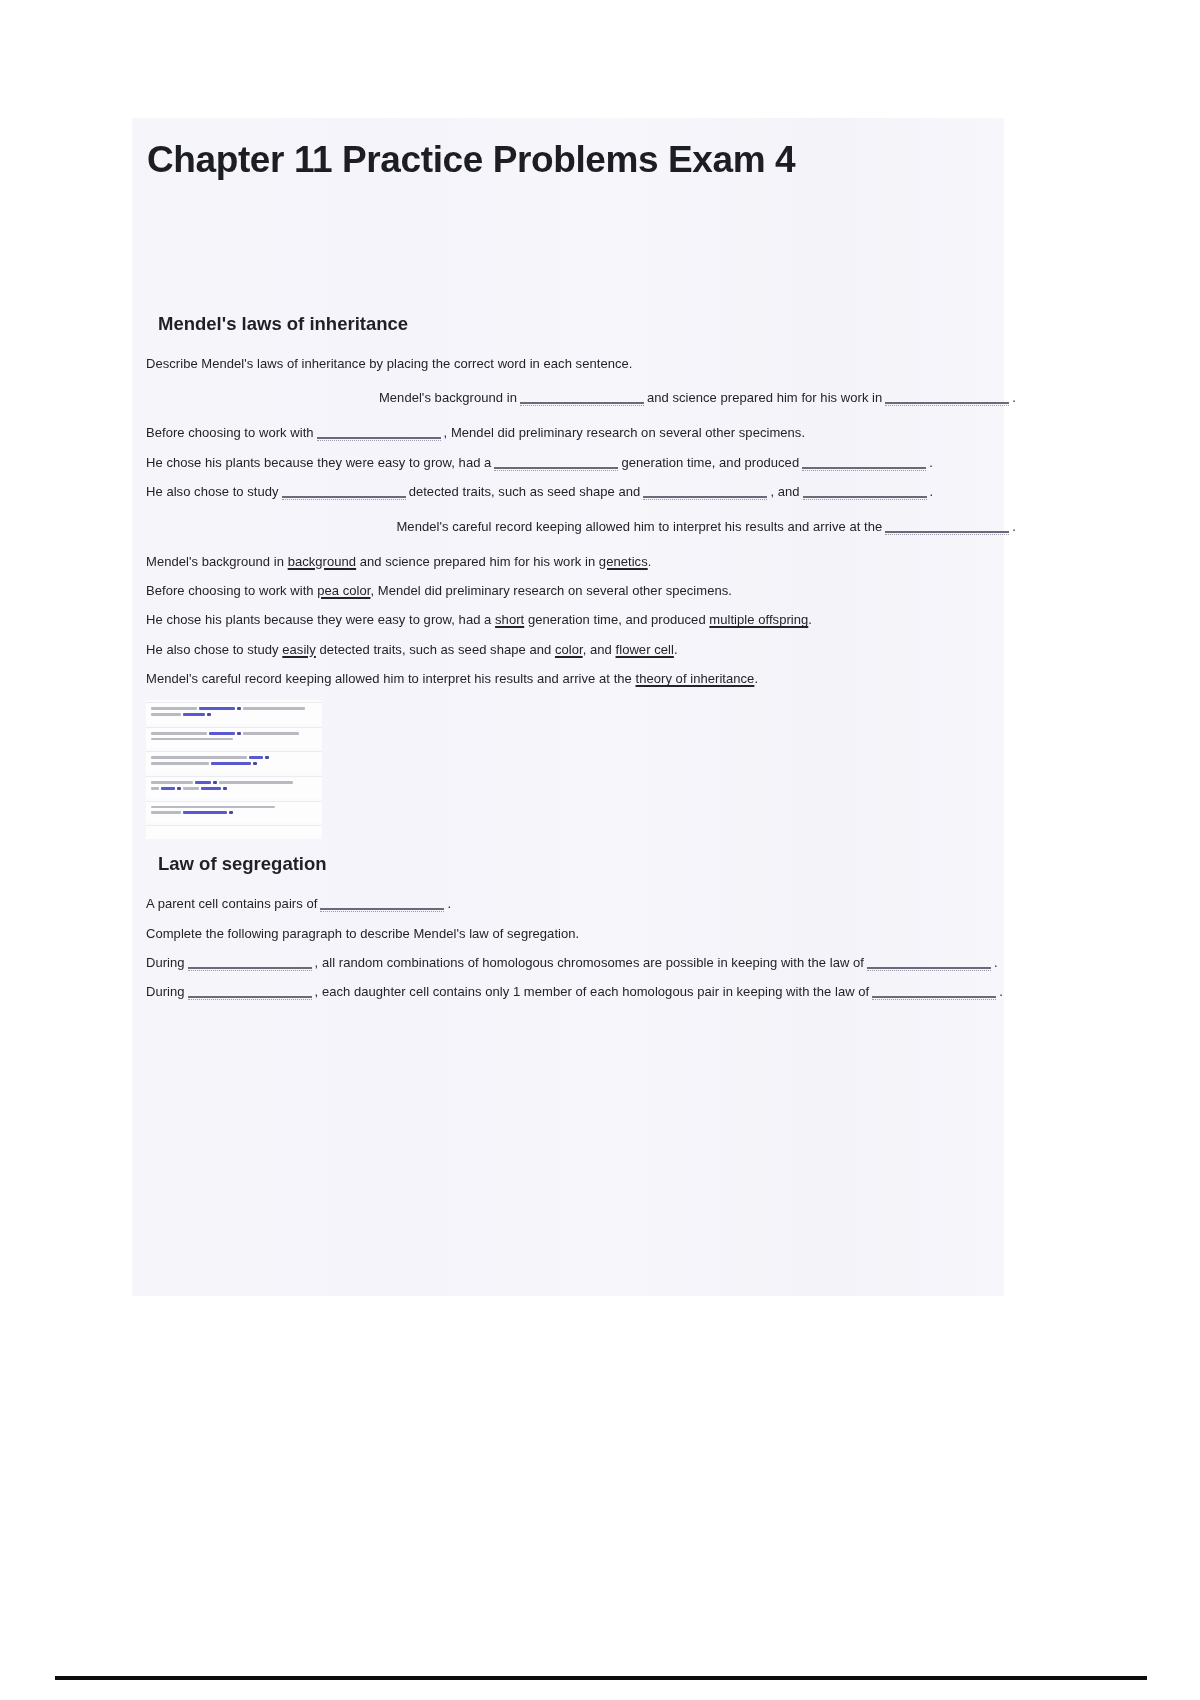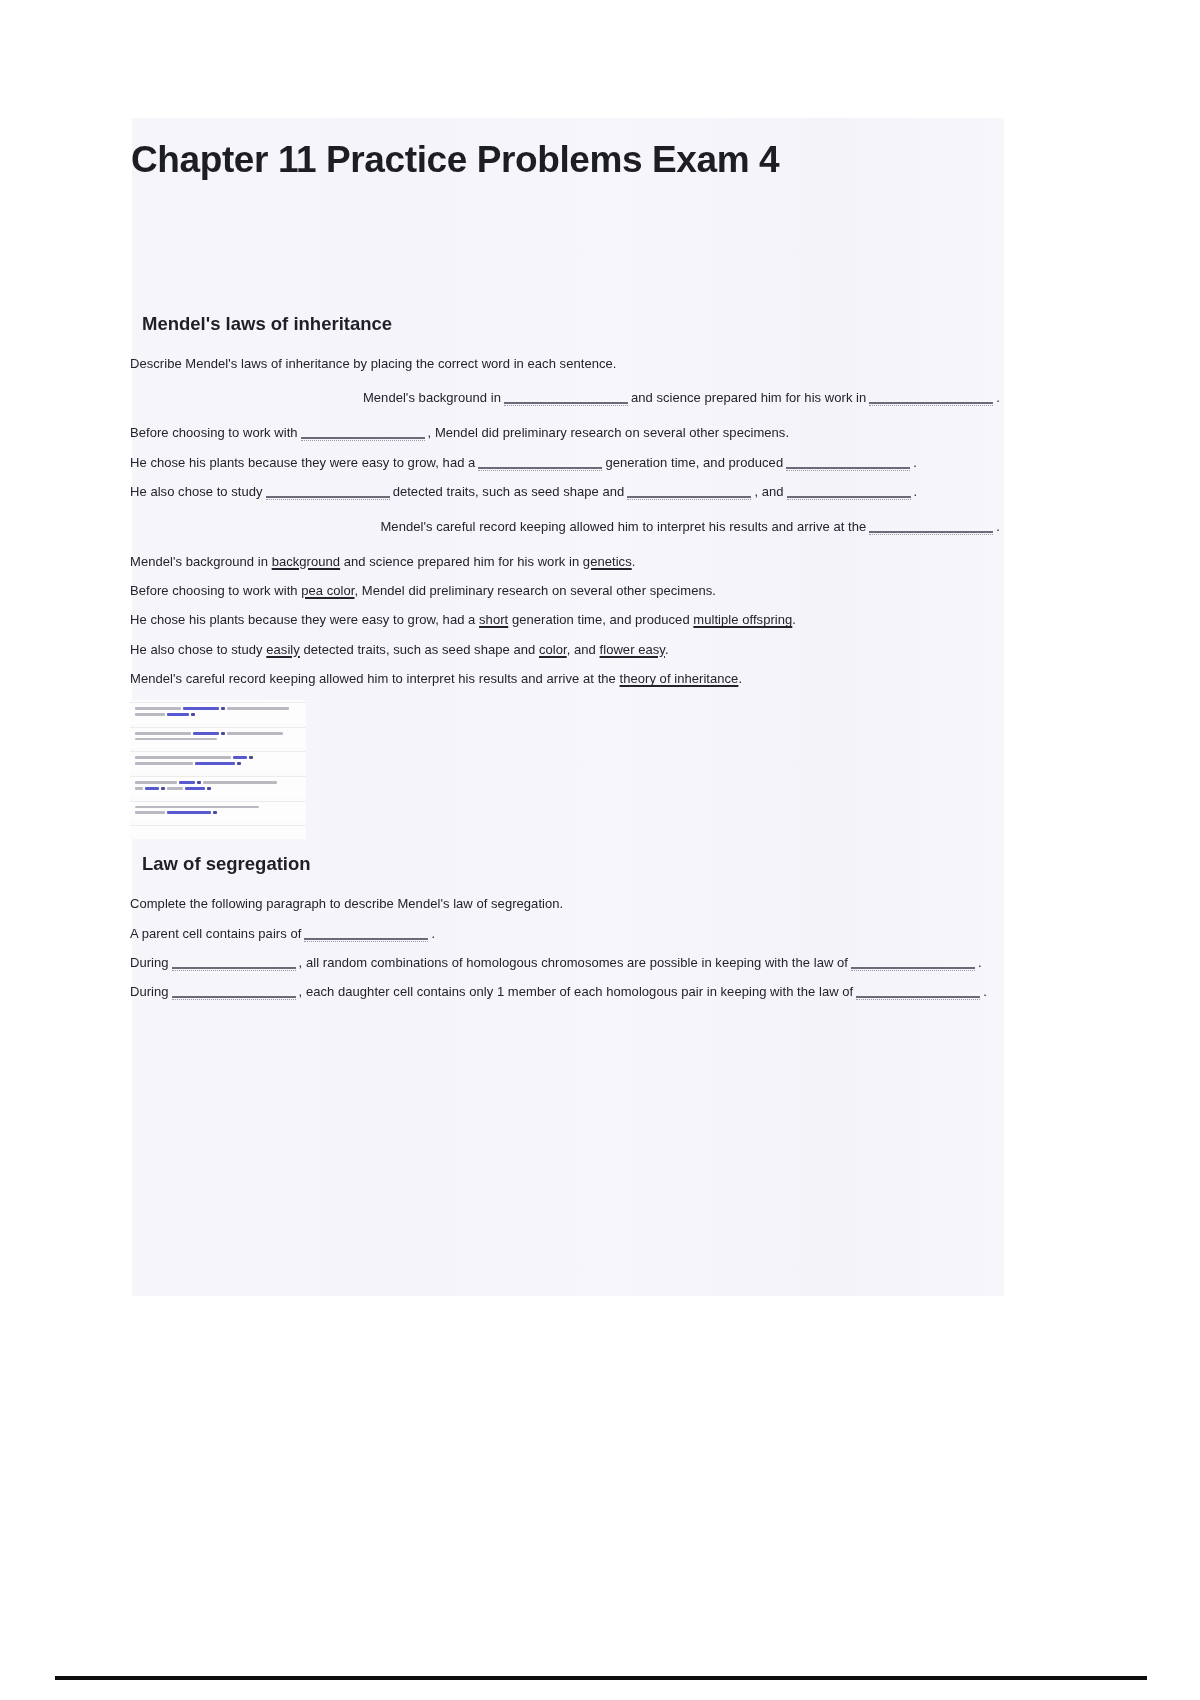--- a/index.html
+++ b/index.html
@@ -22,21 +22,21 @@
     top: 118px;
     width: 872px;
     height: 1178px;
     background: #f5f5fb;
     background-image: linear-gradient(to right,
         #f6f6fa 0%, #f4f4fa 30%, #f6f6fb 55%, #f3f3f9 80%, #f6f6fb 100%);
   }
 
   #doc-body {
     position: absolute;
-    left: 128px;
+    left: 144px;
     top: 118px;
     width: 872px;
   }
 
   .doc-title {
     font-size: 37px;
     font-weight: bold;
     color: #1d1d24;
     letter-spacing: -0.4px;
     line-height: 1.1;
@@ -170,21 +170,21 @@
 
     <div class="para"><span>He chose his plants because they were easy to grow, had a</span>
       <span class="ans">short</span>
       <span>generation time, and produced</span>
       <span class="ans">multiple offspring</span><span>.</span></div>
 
     <div class="para"><span>He also chose to study</span>
       <span class="ans">easily</span>
       <span>detected traits, such as seed shape and</span>
       <span class="ans">color</span><span>, and</span>
-      <span class="ans">flower easy</span><span>.</span></div>
+      <span class="ans">flower cell</span><span>.</span></div>
 
     <div class="para"><span>Mendel's careful record keeping allowed him to interpret his results and arrive at the</span>
       <span class="ans">theory of inheritance</span><span>.</span></div>
 
     <div class="thumb">
       <div class="thumb-card">
         <div class="thumb-row">
           <i style="width:46px"></i>
             <i class="hl" style="width:36px"></i>
             <i class="dk"></i>
@@ -246,23 +246,23 @@
         </div>
       </div>
       <div class="thumb-card" style="height:4px"></div>
     </div>
   </div>
 
   <div>
 
     <div class="section-heading">Law of segregation</div>
 
+    <div class="para"><span>A parent cell contains pairs of</span><span class="blank"></span><span>.</span></div>
+
     <div class="para">Complete the following paragraph to describe Mendel's law of segregation.</div>
-
-    <div class="para"><span>A parent cell contains pairs of</span><span class="blank"></span><span>.</span></div>
 
     <div class="para"><span>During</span><span class="blank"></span><span>, all random combinations of homologous chromosomes are possible in keeping with the law of</span><span class="blank"></span><span>.</span></div>
 
     <div class="para"><span>During</span><span class="blank"></span><span>, each daughter cell contains only 1 member of each homologous pair in keeping with the law of</span><span class="blank"></span><span>.</span></div>
   </div>
 
 </div>
 
 <div id="bottom-rule"></div>
 

